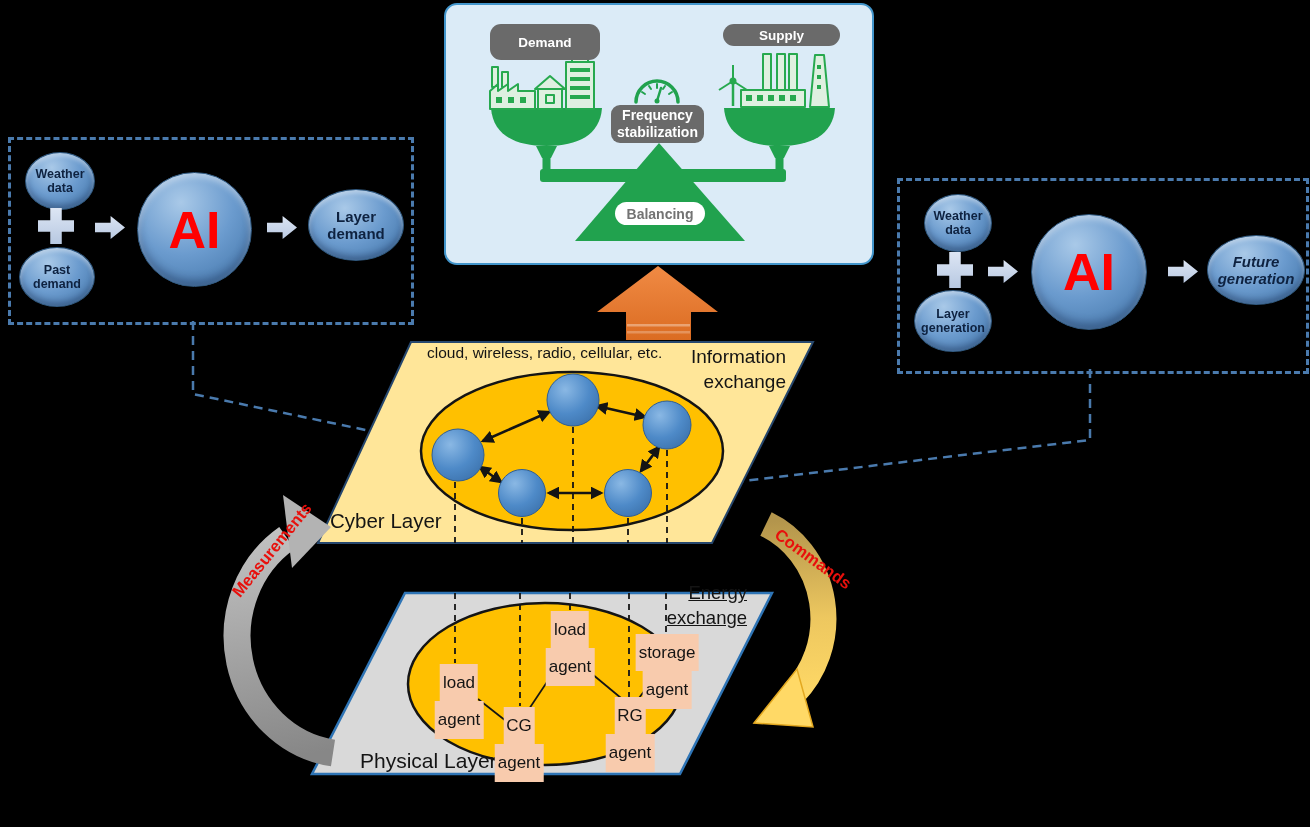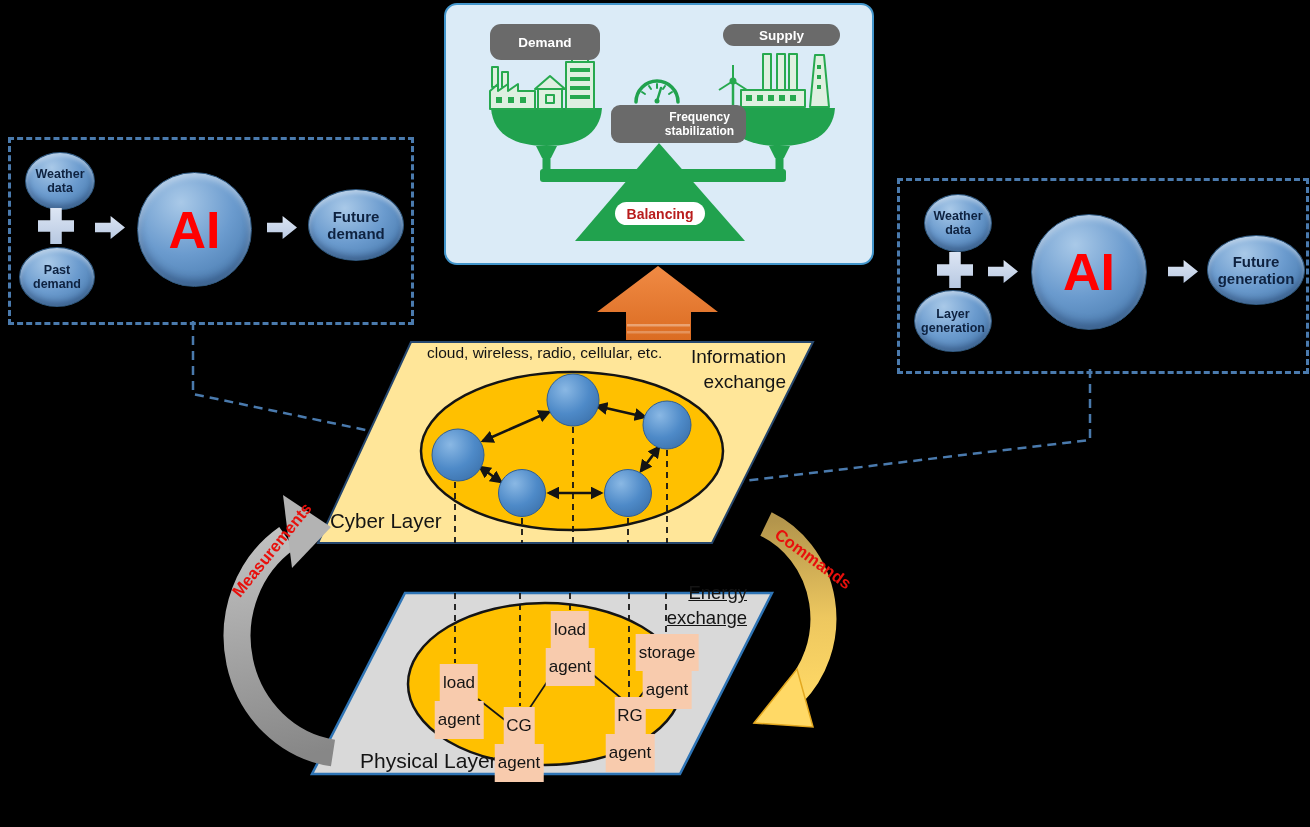--- a/index.html
+++ b/index.html
@@ -8,23 +8,23 @@
   #art{position:absolute;left:0;top:0;z-index:1;}
 
   
   .balance-panel{position:absolute;left:444px;top:3px;width:426px;height:258px;
     background:#DBEBF7;border:2px solid #4295CB;border-radius:13px;z-index:2;}
   .balance-panel svg{position:absolute;left:0;top:0;}
   .pill{position:absolute;display:flex;align-items:center;justify-content:center;
     background:#6A6A6A;color:#fff;font-weight:bold;text-align:center;z-index:3;}
   .pill-demand{left:44px;top:19px;width:110px;height:36px;border-radius:11px;font-size:13.5px;}
   .pill-supply{left:277px;top:19px;width:117px;height:22px;border-radius:11px;font-size:13.5px;}
-  .pill-freq{left:165px;top:100px;width:93px;height:38px;border-radius:9px;font-size:12px;line-height:1.18;padding-left:42px;}
+  .pill-freq{left:165px;top:100px;width:93px;height:38px;border-radius:9px;font-size:14px;line-height:1.18;}
   .pill-balancing{left:169px;top:197px;width:90px;height:23px;border-radius:12px;
-    background:#fff;color:#b91c1c;font-size:14px;}
+    background:#fff;color:#737373;font-size:14px;}
 
   
   .forecast-box{position:absolute;border:3px dashed #4A7AAD;z-index:2;}
   .box-left{left:8px;top:137px;width:400px;height:182px;}
   .box-right{left:897px;top:178px;width:406px;height:190px;}
   .bubble{position:absolute;border-radius:50%;display:flex;align-items:center;justify-content:center;
     text-align:center;color:#0E2240;font-weight:bold;line-height:1.15;
     background:radial-gradient(ellipse at 38% 26%, #A9C9E8 0%, #6B9BCE 48%, #4A7CB0 85%, #3D6A9A 100%);
     border:1px solid #31597F;
     box-shadow:inset 0 3px 4px rgba(255,255,255,.45), inset 0 -4px 6px rgba(0,10,40,.3);}
@@ -219,31 +219,31 @@
     <div class="pill pill-balancing">Balancing</div>
   </div>
 
   <div class="forecast-box box-left">
     <div class="bubble bubble-sm" style="left:14px;top:12px;width:68px;height:56px;">Weather data</div>
     <div class="plus-icon" style="left:27px;top:68px;"></div>
     <div class="bubble bubble-sm" style="left:8px;top:107px;width:74px;height:58px;">Past demand</div>
     <div class="flow-arrow" style="left:84px;top:75px;"></div>
     <div class="ai-circle" style="left:126px;top:32px;width:113px;height:113px;">AI</div>
     <div class="flow-arrow" style="left:256px;top:75px;"></div>
-    <div class="bubble bubble-out" style="left:297px;top:49px;width:94px;height:70px;">Future demand</div>
+    <div class="bubble bubble-out" style="left:297px;top:49px;width:94px;height:70px;">Layer demand</div>
   </div>
 
   <div class="forecast-box box-right">
     <div class="bubble bubble-sm" style="left:24px;top:13px;width:66px;height:56px;">Weather data</div>
     <div class="plus-icon" style="left:37px;top:71px;"></div>
     <div class="bubble bubble-sm" style="left:14px;top:109px;width:76px;height:60px;">Layer generation</div>
     <div class="flow-arrow" style="left:88px;top:78px;"></div>
     <div class="ai-circle" style="left:131px;top:33px;width:114px;height:114px;">AI</div>
     <div class="flow-arrow" style="left:268px;top:78px;"></div>
-    <div class="bubble bubble-out" style="left:307px;top:54px;width:96px;height:68px;">Future generation</div>
+    <div class="bubble bubble-out" style="left:307px;top:54px;width:96px;height:68px;font-style:italic;">Future generation</div>
   </div>
 
   <div class="lbl lbl-cloud">cloud, wireless, radio, cellular, etc.</div>
   <div class="lbl lbl-info">Information exchange</div>
   <div class="lbl lbl-cyber">Cyber Layer</div>
   <div class="lbl lbl-energy">Energy exchange</div>
   <div class="lbl lbl-physical">Physical Layer</div>
   <div class="lbl lbl-rot lbl-meas">Measurements</div>
   <div class="lbl lbl-rot lbl-cmd">Commands</div>
 

